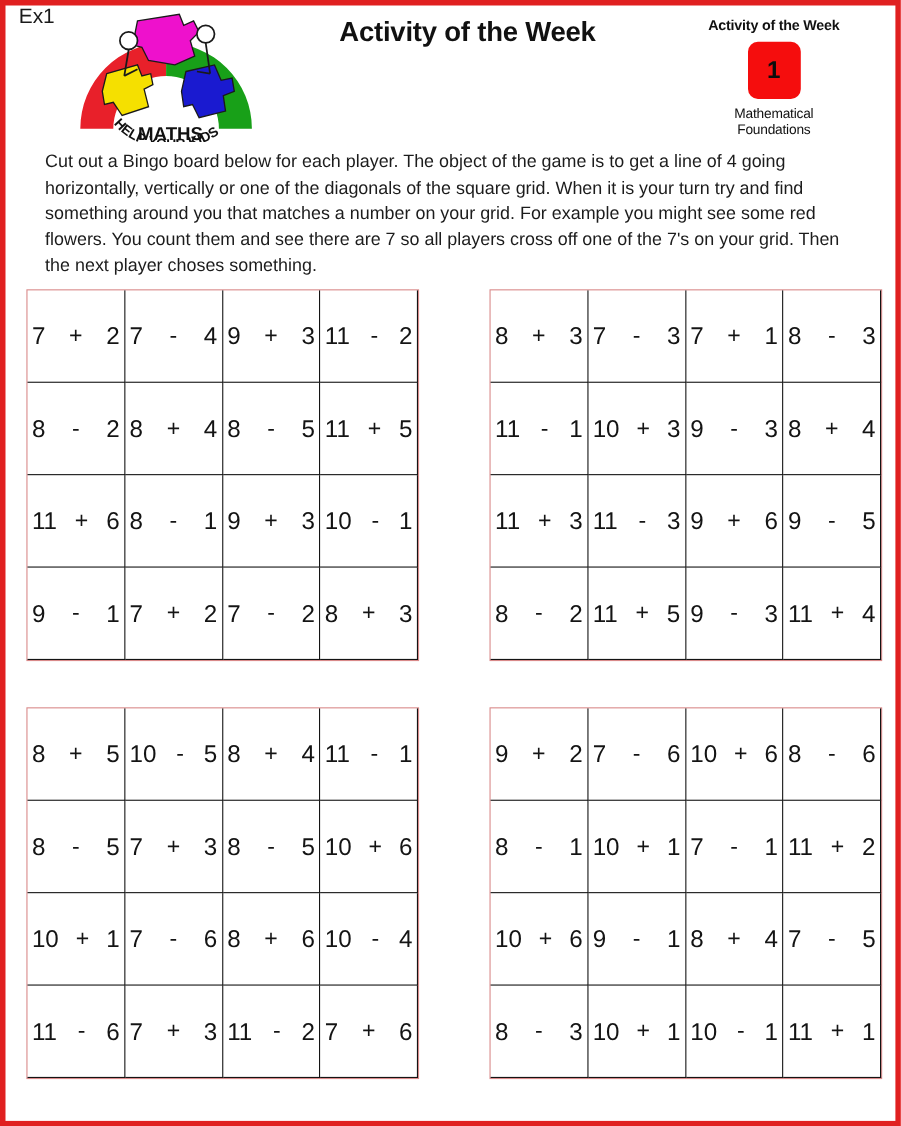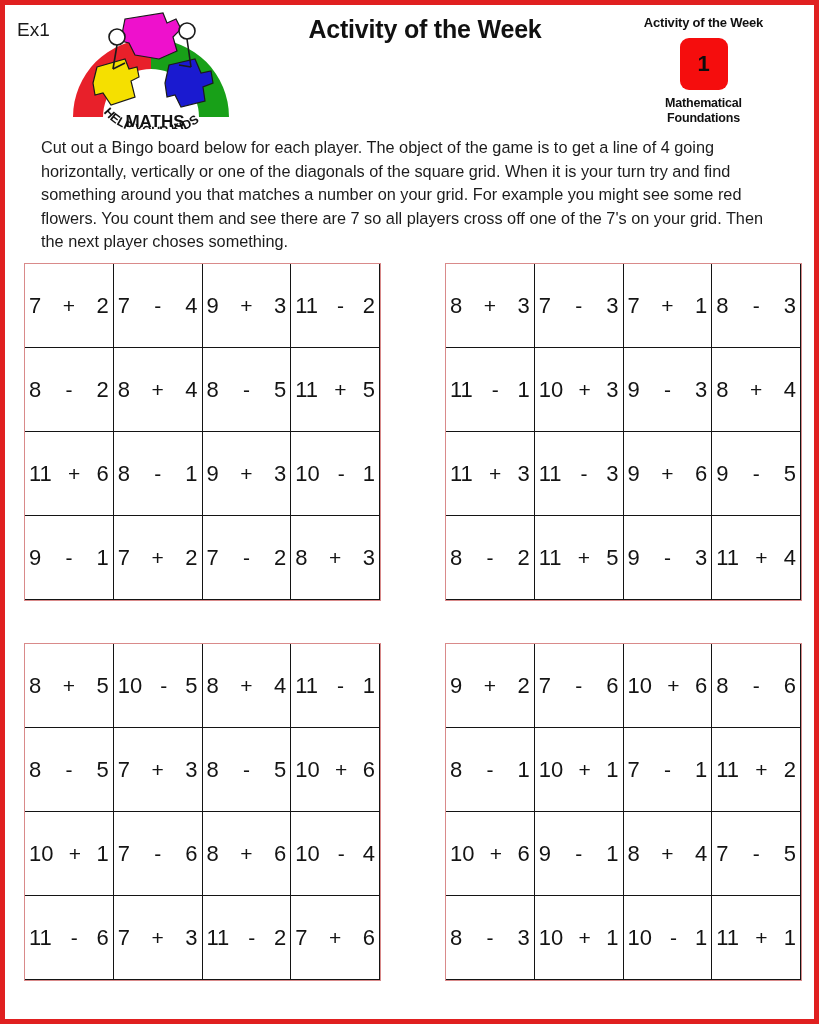--- a/index.html
+++ b/index.html
@@ -19,21 +19,21 @@
   }
 
   
   .header {
     position: relative;
     height: 125px;
   }
   .ex-label {
     position: absolute;
     left: 12px;
-    top: 14px;
+    top: 0;
     font-size: 19px;
     color: #1a1a1a;
     letter-spacing: 0px;
   }
 
   
   .logo {
     position: absolute;
     left: 58px;
     top: 2px;
@@ -87,21 +87,21 @@
     position: absolute;
     left: 0; right: 0; top: 50%;
     transform: translateY(-50%);
     text-align: center;
     font-size: 22px;
     font-weight: bold;
     color: #0d0d0d;
   }
   .badge-sub-line {
     font-size: 12.5px;
-    font-weight: bold;
+    font-weight: normal;
     color: #111111;
     line-height: 15px;
     letter-spacing: -0.2px;
   }
 
   
   .instructions {
     position: absolute;
     left: 36px;
     top: 131px;

